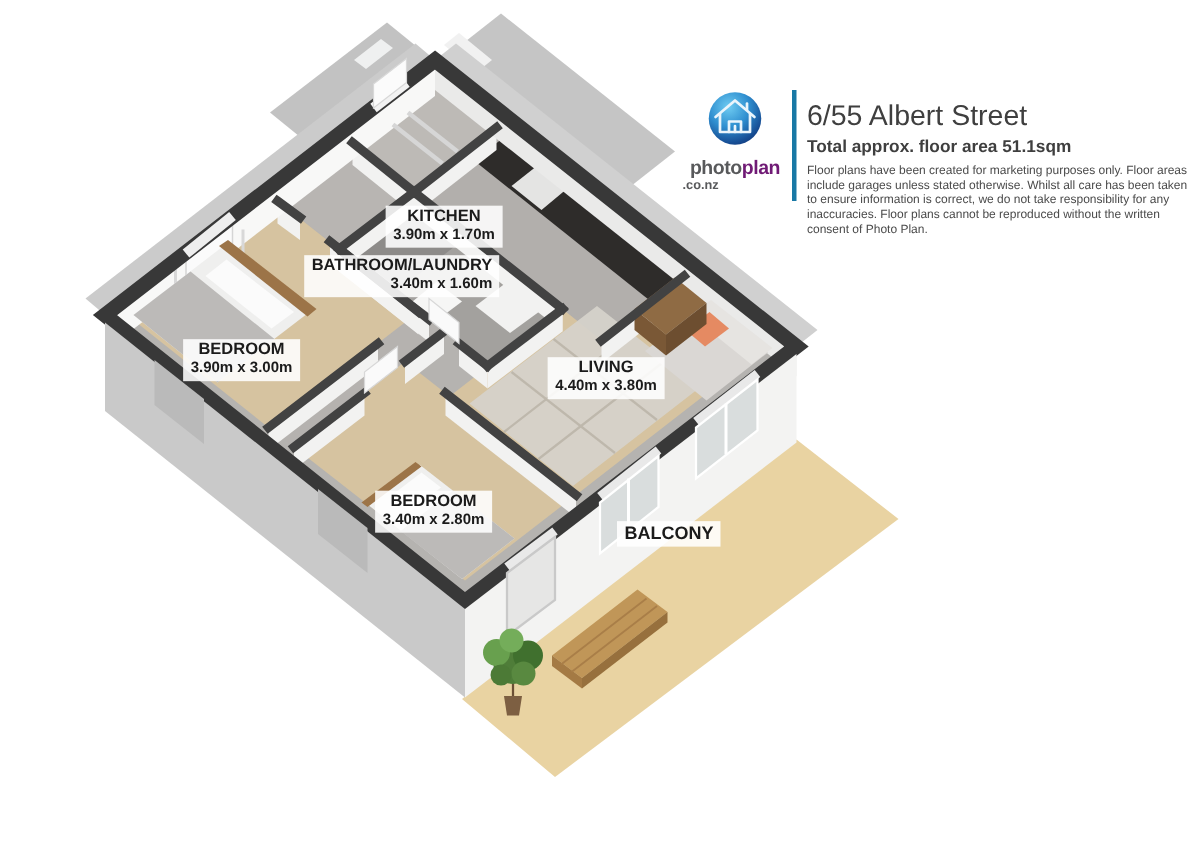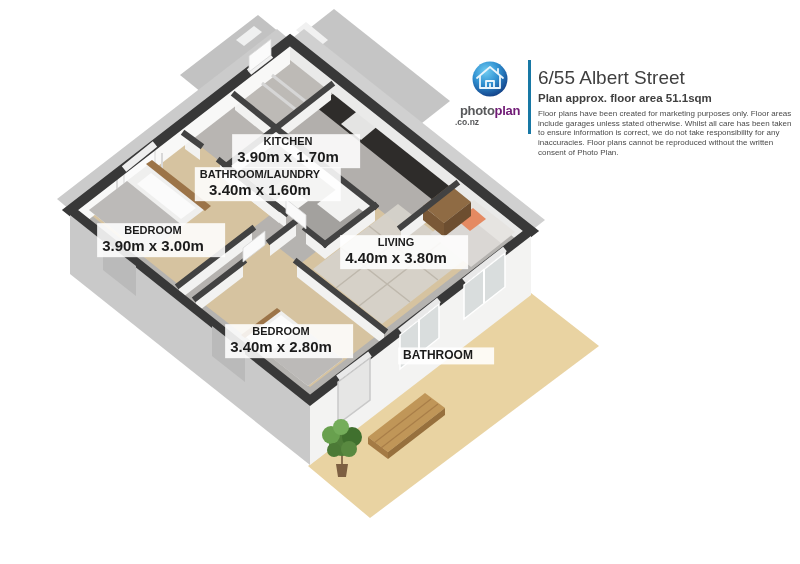--- a/index.html
+++ b/index.html
@@ -2,25 +2,25 @@
 <html><head>
 <meta charset="utf-8">
 <style>
   html,body{margin:0;padding:0;background:#ffffff;}
   body{font-family:"Liberation Sans", sans-serif;}
   #stage{position:relative;width:800px;height:564px;background:#ffffff;overflow:hidden;}
   #plan-svg{position:absolute;left:0;top:0;}
   .room-label{
     position:absolute;transform:translate(-50%,-50%);
     background:rgba(255,255,255,0.88);
-    padding:1px 21px 2px 5px;text-align:center;
+    padding:1px 5px 2px 5px;text-align:center;
     color:#1b1b1b;font-weight:bold;font-size:11px;line-height:1.18;
     white-space:nowrap;
   }
-  .room-label .dims{display:block;font-size:15px;}
+  .room-label .dims{display:block;font-size:10px;text-align:right;}
   
   #header{position:absolute;left:455px;top:55px;width:345px;height:110px;}
   #logo{position:absolute;left:0;top:5px;width:70px;text-align:center;}
   #logo .wordmark{margin-top:2px;font-size:13px;font-weight:bold;letter-spacing:-0.3px;color:#58595b;line-height:1;}
   #logo .wordmark .plan{color:#701a75;}
   #logo .suffix{font-size:8.5px;color:#58595b;text-align:left;padding-right:2px;line-height:1.2;font-weight:bold;}
   #divider{position:absolute;left:73px;top:5px;width:3px;height:74px;background:#1878a5;}
   #header-text{position:absolute;left:83px;top:12px;width:258px;}
   #prop-title{font-size:19px;color:#3f3f3f;line-height:1.15;font-weight:400;}
   #prop-subtitle{font-size:11.5px;color:#3f3f3f;font-weight:bold;margin-top:3px;}
@@ -200,21 +200,21 @@
   </div>
   <div class="room-label" style="left:404px;top:252px;">
     <span>LIVING</span>
     <span class="dims">4.40m x 3.80m</span>
   </div>
   <div class="room-label" style="left:289px;top:341px;">
     <span>BEDROOM</span>
     <span class="dims">3.40m x 2.80m</span>
   </div>
   <div class="room-label" style="left:446px;top:356px;font-size:12px;">
-    <span>BATHROOM</span>
+    <span>BALCONY</span>
   </div>
 
   <div id="header">
     <div id="logo">
       <svg width="38" height="38" viewBox="0 0 38 38">
         <defs>
           <radialGradient id="ball" cx="38%" cy="28%" r="85%">
             <stop offset="0%" stop-color="#6fccf2"></stop>
             <stop offset="45%" stop-color="#2f8fd0"></stop>
             <stop offset="80%" stop-color="#174f96"></stop>
@@ -229,18 +229,18 @@
           <line x1="19" y1="24" x2="19" y2="28"></line>
           <line x1="27" y1="9" x2="27" y2="13"></line>
         </g>
       </svg>
       <div class="wordmark"><span>photo</span><span class="plan">plan</span></div>
       <div class="suffix">.co.nz</div>
     </div>
     <div id="divider"></div>
     <div id="header-text">
       <div id="prop-title">6/55 Albert Street</div>
-      <div id="prop-subtitle">Plan approx. floor area 51.1sqm</div>
+      <div id="prop-subtitle">Total approx. floor area 51.1sqm</div>
       <div id="prop-disclaimer">Floor plans have been created for marketing purposes only. Floor areas include garages unless stated otherwise. Whilst all care has been taken to ensure information is correct, we do not take responsibility for any inaccuracies. Floor plans cannot be reproduced without the written consent of Photo Plan.</div>
     </div>
   </div>
 
 </div>
 
 </body></html>

